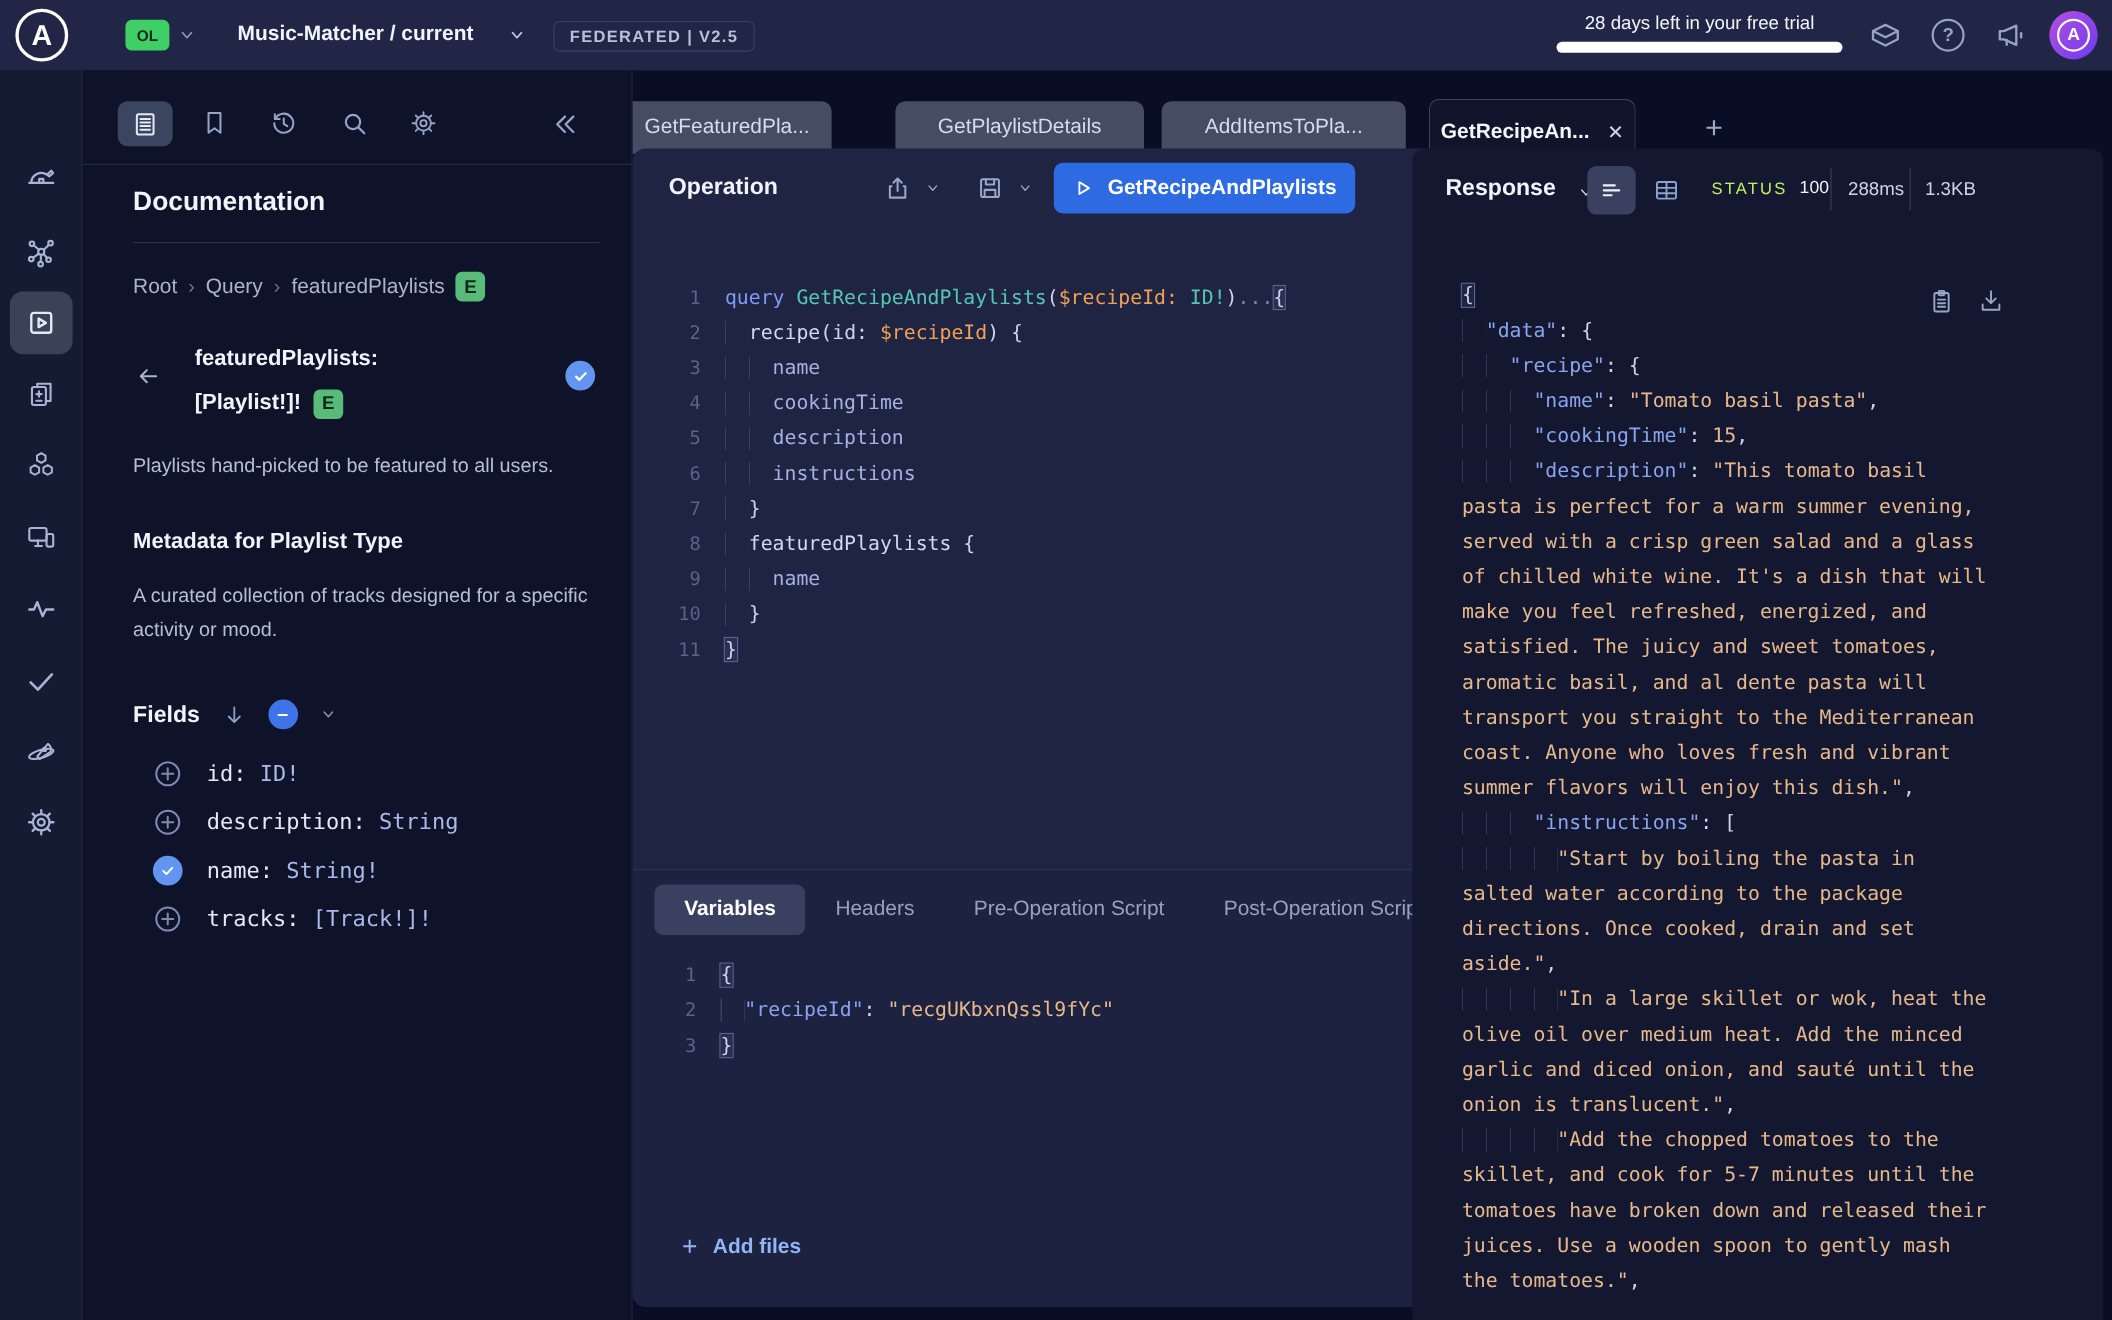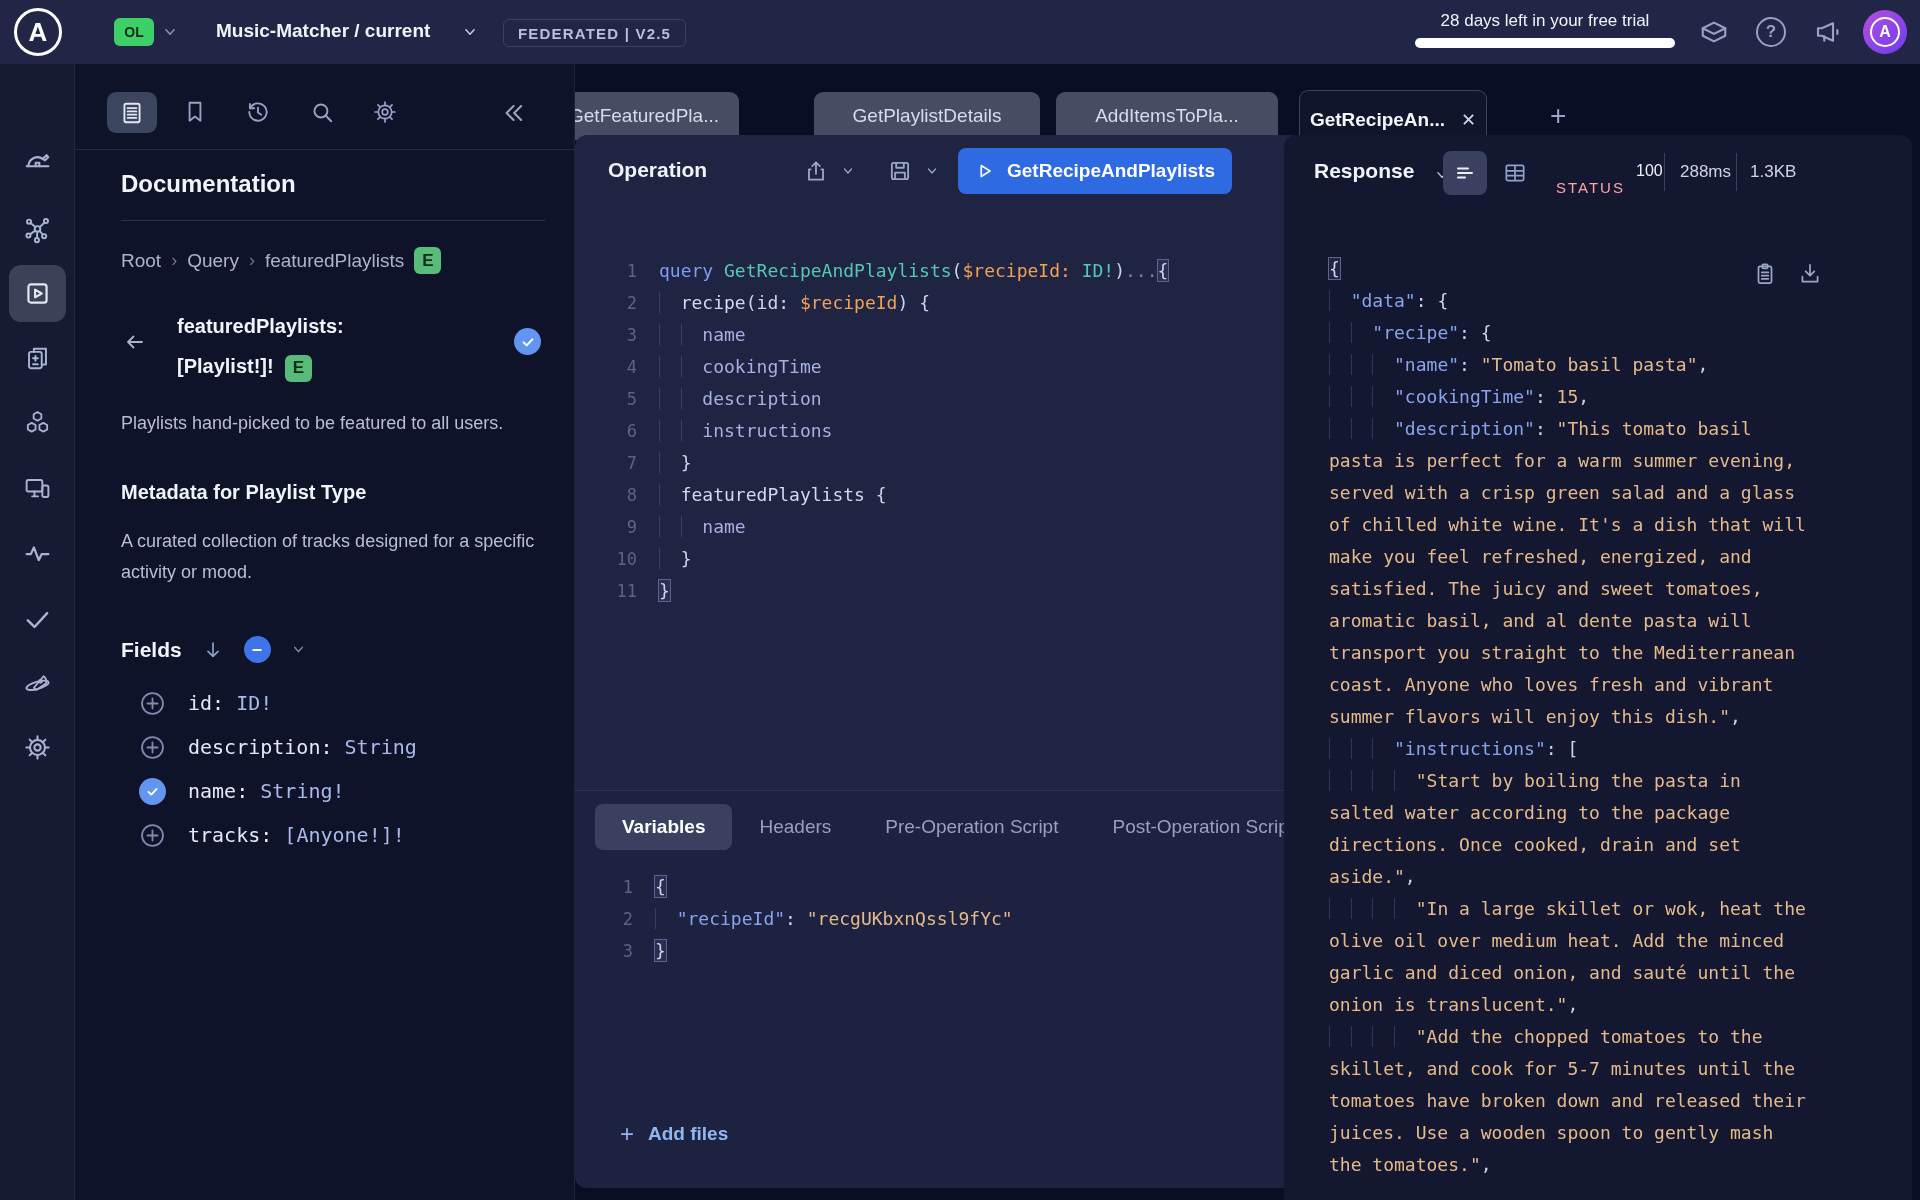--- a/index.html
+++ b/index.html
@@ -126,21 +126,21 @@
   .add-plus { font-size:24px; font-weight:normal; }
 
   
   .resp-card { position:absolute; left:1284px; top:135px; width:628px; height:1080px; background:#131830;
     border-radius:12px; overflow:hidden; z-index:6; }
   .resp-title { position:absolute; left:30px; top:24px; font-size:21px; font-weight:bold; color:#f2f4fb; }
   .resp-chev { position:absolute; left:150px; top:33px; }
   .view-chip { position:absolute; left:159px; top:16px; width:44px; height:44px; background:#3a4160;
     border-radius:8px; display:flex; align-items:center; justify-content:center; color:#eef1f8; }
   .table-ic { position:absolute; left:218px; top:25px; color:#8fa0cc; }
-  .status-label { position:absolute; left:272px; top:44px; font-size:15px; letter-spacing:2px; color:#fca5a5; }
+  .status-label { position:absolute; left:272px; top:28px; font-size:15px; letter-spacing:2px; color:#bef264; }
   .status-val { position:absolute; left:352px; top:27px; font-size:16px; color:#eef1f8; }
   .vdiv { position:absolute; top:18px; width:1px; height:38px; background:#39415f; }
   .lat-val { position:absolute; left:396px; top:27px; font-size:17px; color:#ccd4e6; }
   .size-val { position:absolute; left:466px; top:27px; font-size:17px; color:#ccd4e6; }
   .resp-body { position:absolute; left:45px; top:118px; width:487px; }
   .resp-copy { position:absolute; left:468px; top:125px; color:#9aa6c8; }
   .resp-dl { position:absolute; left:513px; top:125px; color:#9aa6c8; }
 </style>
 </head>
 <body>
@@ -376,27 +376,27 @@
         </span>
         <span class="fr-text mono"><span class="fr-name">name:</span> <span class="fr-type">String!</span></span>
       </div>
       <div class="field-row">
         <span class="fr-icon">
           <svg width="27" height="27" viewBox="0 0 24 24" fill="none" stroke="currentColor" stroke-width="1.6" stroke-linecap="round">
               <circle cx="12" cy="12" r="9.3"></circle>
               <path d="M12 7.5v9M7.5 12h9"></path>
             </svg>
         </span>
-        <span class="fr-text mono"><span class="fr-name">tracks:</span> <span class="fr-type">[Anyone!]!</span></span>
+        <span class="fr-text mono"><span class="fr-name">tracks:</span> <span class="fr-type">[Track!]!</span></span>
       </div>
     </div>
   </div>
 </section>
 
-<div class="tab" style="left:549px;width:190px">
+<div class="tab" style="left:566px;width:190px">
     <span>GetFeaturedPla...</span>
   </div>
 <div class="tab" style="left:814px;width:226px">
     <span>GetPlaylistDetails</span>
   </div>
 <div class="tab" style="left:1056px;width:222px">
     <span>AddItemsToPla...</span>
   </div>
 <div class="tab tab-active" style="left:1299px;width:188px">
   <span>GetRecipeAn...</span>

